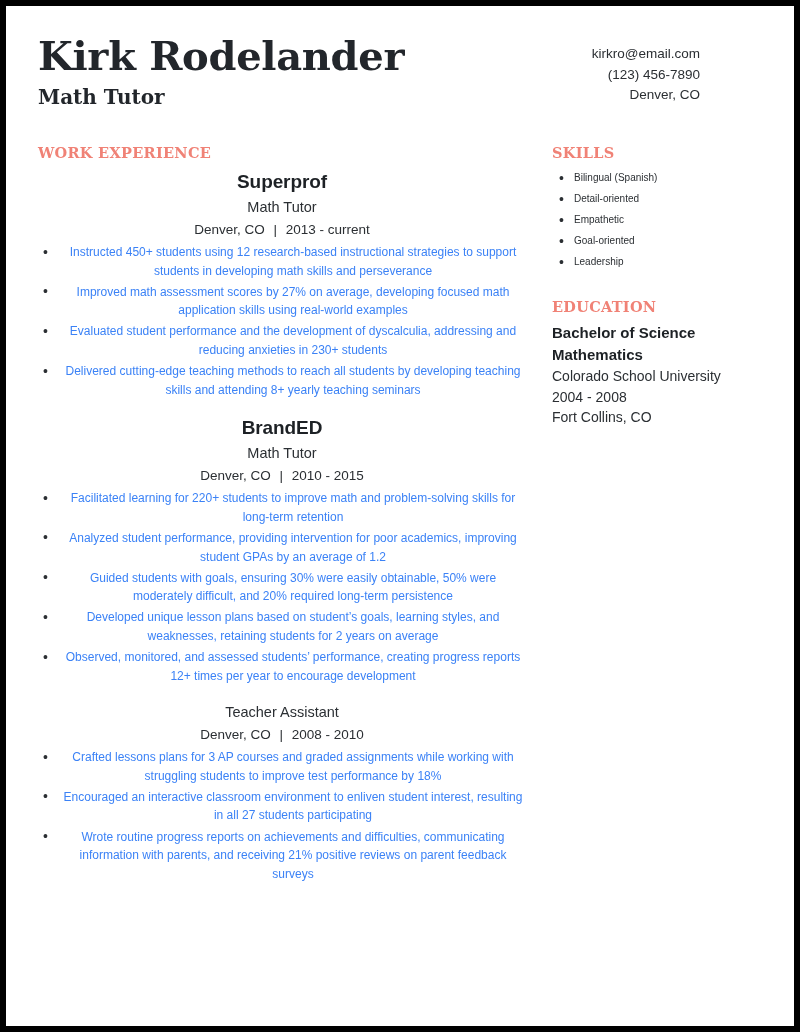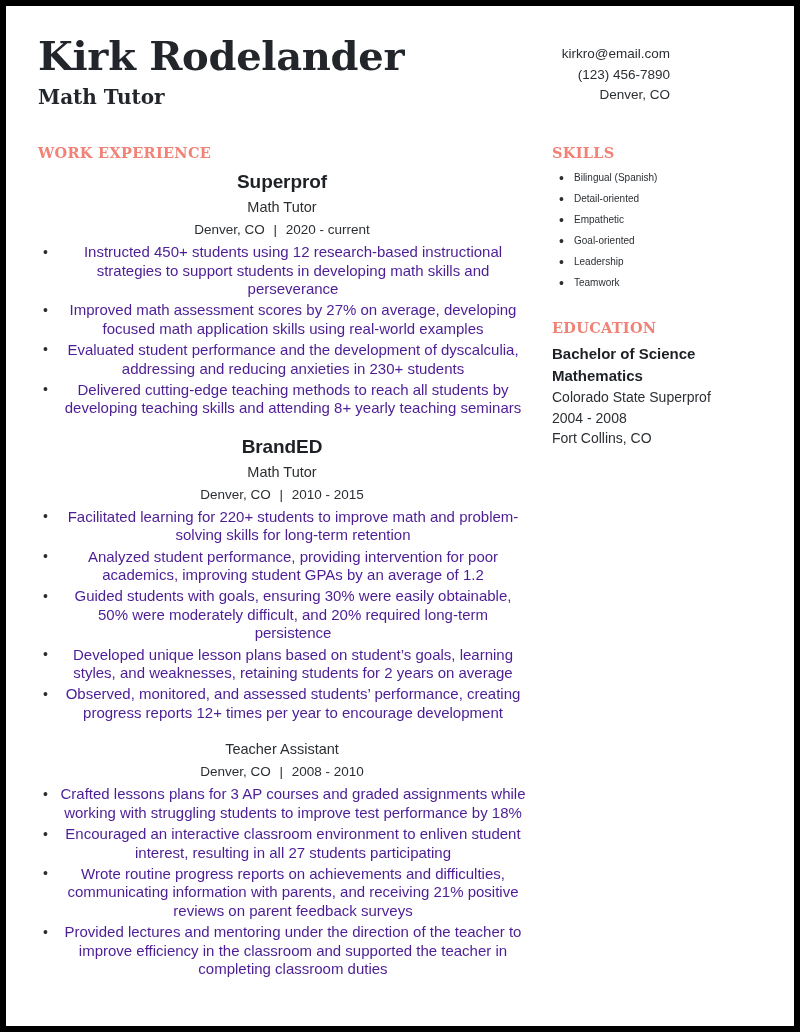--- a/index.html
+++ b/index.html
@@ -35,21 +35,21 @@
   .jobtitle {
     font-family:"DejaVu Serif", serif;
     font-weight:700;
     font-size:20px;
     line-height:26px;
     color:#22262b;
     margin-top:4px;
   }
   .contact {
     position:absolute;
-    right:92px; top:12px;
+    right:62px; top:12px;
     text-align:right;
     font-size:13.5px;
     line-height:20.5px;
     color:#2b2f33;
   }
   .contact div { white-space:nowrap; }
 
   
   .body { display:flex; align-items:flex-start; }
   .col-left { width:502px; padding-right:14px; }
@@ -88,23 +88,23 @@
     color:#2b2f33;
     margin-top:2px;
     margin-bottom:3px;
   }
   .job-meta .sep { padding:0 5px; }
 
   ul.bullets { list-style:none; margin-top:2px; }
   ul.bullets li {
     position:relative;
     padding-left:22px;
-    font-size:15px;
+    font-size:12px;
     line-height:18.6px;
-    color:#4c1d95;
+    color:#3b82f6;
     margin-bottom:2.5px;
   }
   ul.bullets li::before {
     content:"\2022";
     position:absolute;
     left:5px; top:-0.5px;
     font-size:14px;
     color:#2b2f33;
   }
 
@@ -158,21 +158,21 @@
 
       <div class="col-left">
         <div class="sec-head">WORK EXPERIENCE</div>
 
         <div class="job">
           <div class="job-company">Superprof</div>
           <div class="job-role">Math Tutor</div>
           <div class="job-meta">
             <span>Denver, CO</span>
             <span class="sep">|</span>
-            <span>2020 - current</span>
+            <span>2013 - current</span>
           </div>
           <ul class="bullets">
             <li>Instructed 450+ students using 12 research-based instructional strategies to support students in developing math skills and perseverance</li>
             <li>Improved math assessment scores by 27% on average, developing focused math application skills using real-world examples</li>
             <li>Evaluated student performance and the development of dyscalculia, addressing and reducing anxieties in 230+ students</li>
             <li>Delivered cutting-edge teaching methods to reach all students by developing teaching skills and attending 8+ yearly teaching seminars</li>
           </ul>
         </div>
 
         <div class="job">
@@ -196,41 +196,39 @@
           <div class="job-role">Teacher Assistant</div>
           <div class="job-meta">
             <span>Denver, CO</span>
             <span class="sep">|</span>
             <span>2008 - 2010</span>
           </div>
           <ul class="bullets">
             <li>Crafted lessons plans for 3 AP courses and graded assignments while working with struggling students to improve test performance by 18%</li>
             <li>Encouraged an interactive classroom environment to enliven student interest, resulting in all 27 students participating</li>
             <li>Wrote routine progress reports on achievements and difficulties, communicating information with parents, and receiving 21% positive reviews on parent feedback surveys</li>
-            <li>Provided lectures and mentoring under the direction of the teacher to improve efficiency in the classroom and supported the teacher in completing classroom duties</li>
           </ul>
         </div>
       </div>
 
       <div class="col-right">
         <div class="sec-head">SKILLS</div>
         <ul class="skills">
           <li>Bilingual (Spanish)</li>
           <li>Detail-oriented</li>
           <li>Empathetic</li>
           <li>Goal-oriented</li>
           <li>Leadership</li>
-          <li>Teamwork</li>
         </ul>
 
         <div class="sec-head">EDUCATION</div>
         <div>
           <div class="edu-degree">Bachelor of Science</div>
           <div class="edu-degree">Mathematics</div>
-          <div class="edu-line">Colorado State Superprof</div>
+          <div class="edu-line">Colorado School University</div>
           <div class="edu-line">2004 - 2008</div>
           <div class="edu-line">Fort Collins, CO</div>
         </div>
       </div>
 
     </div>
   </div>
 </div>
 
 </body></html>

